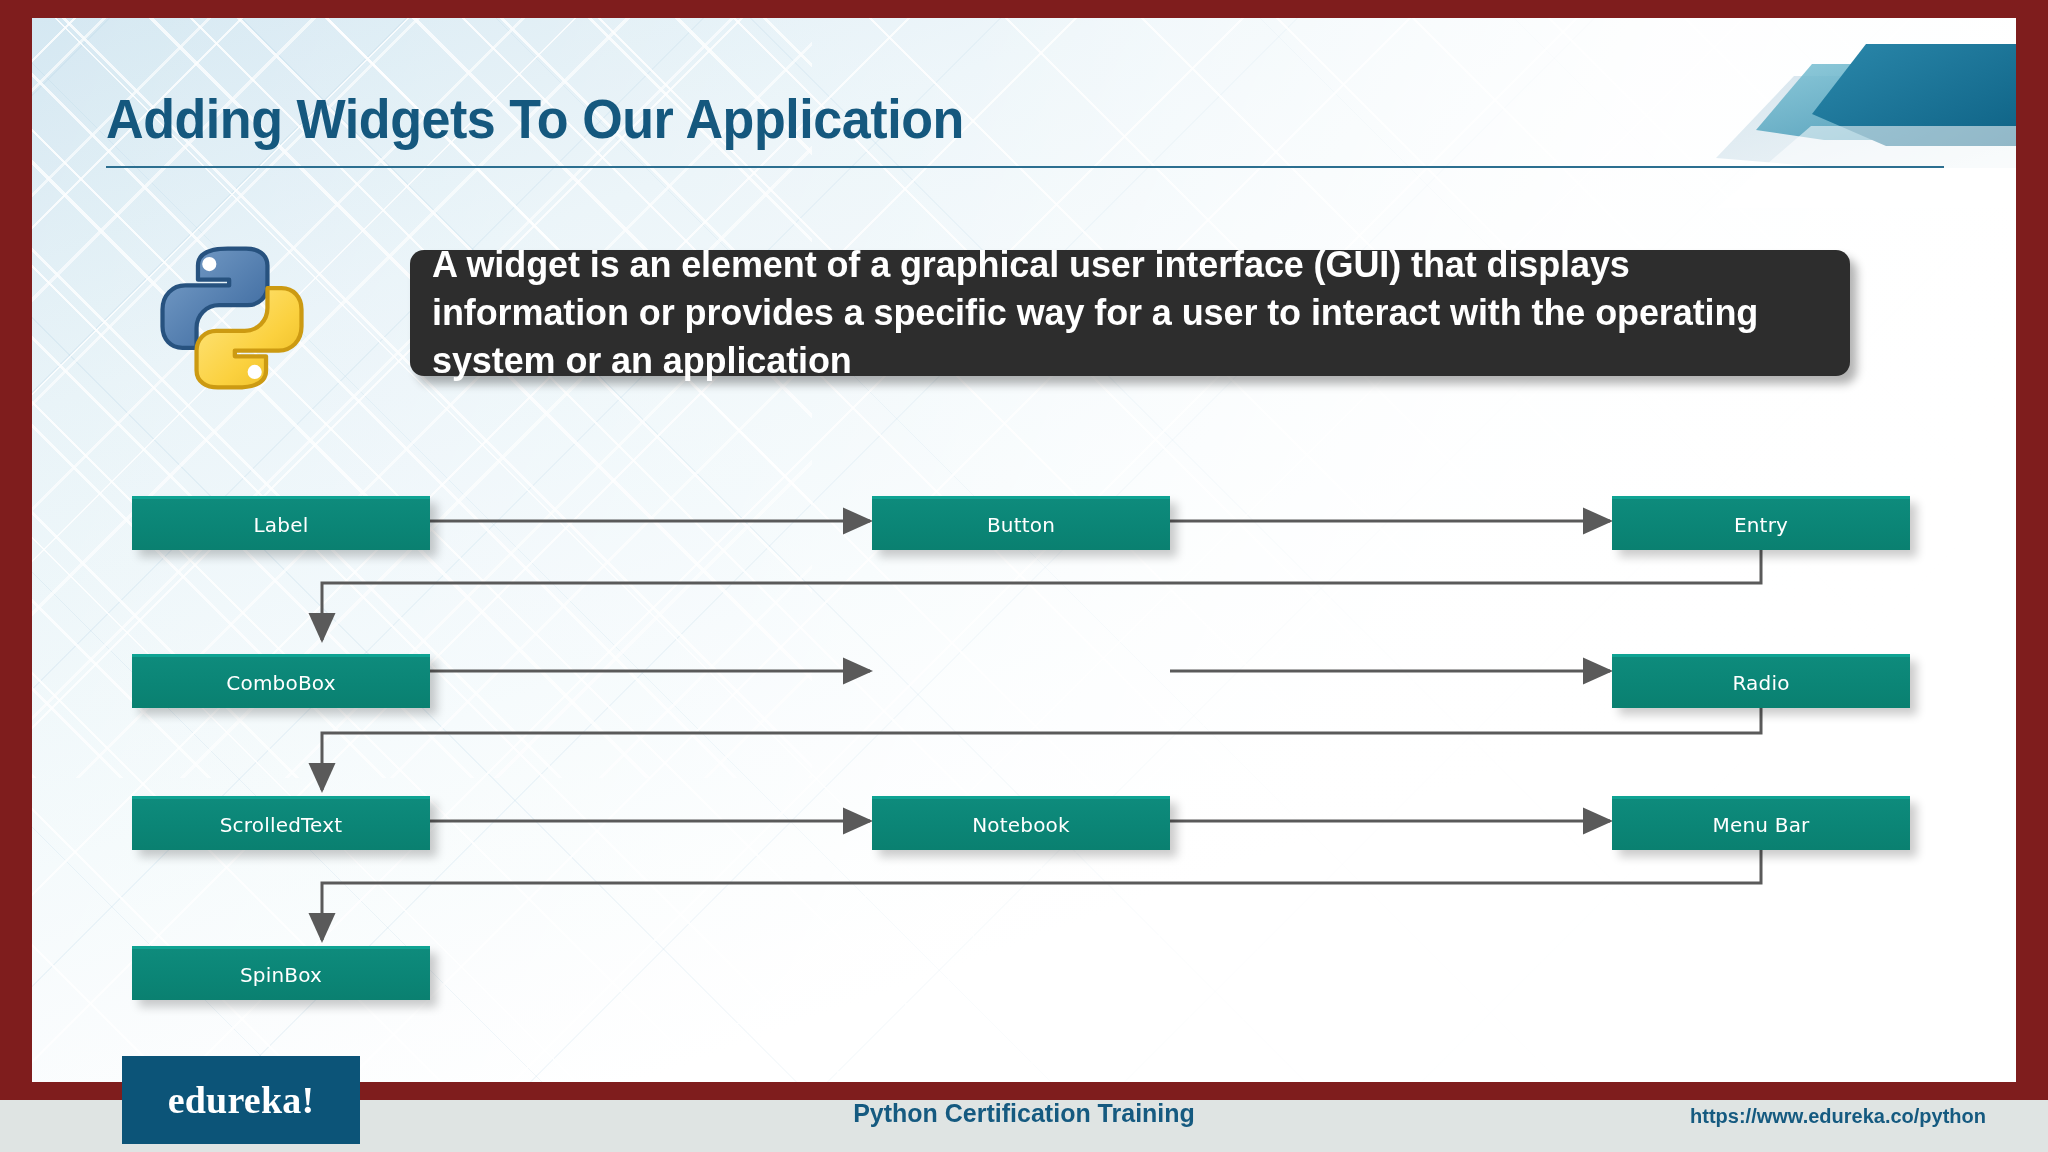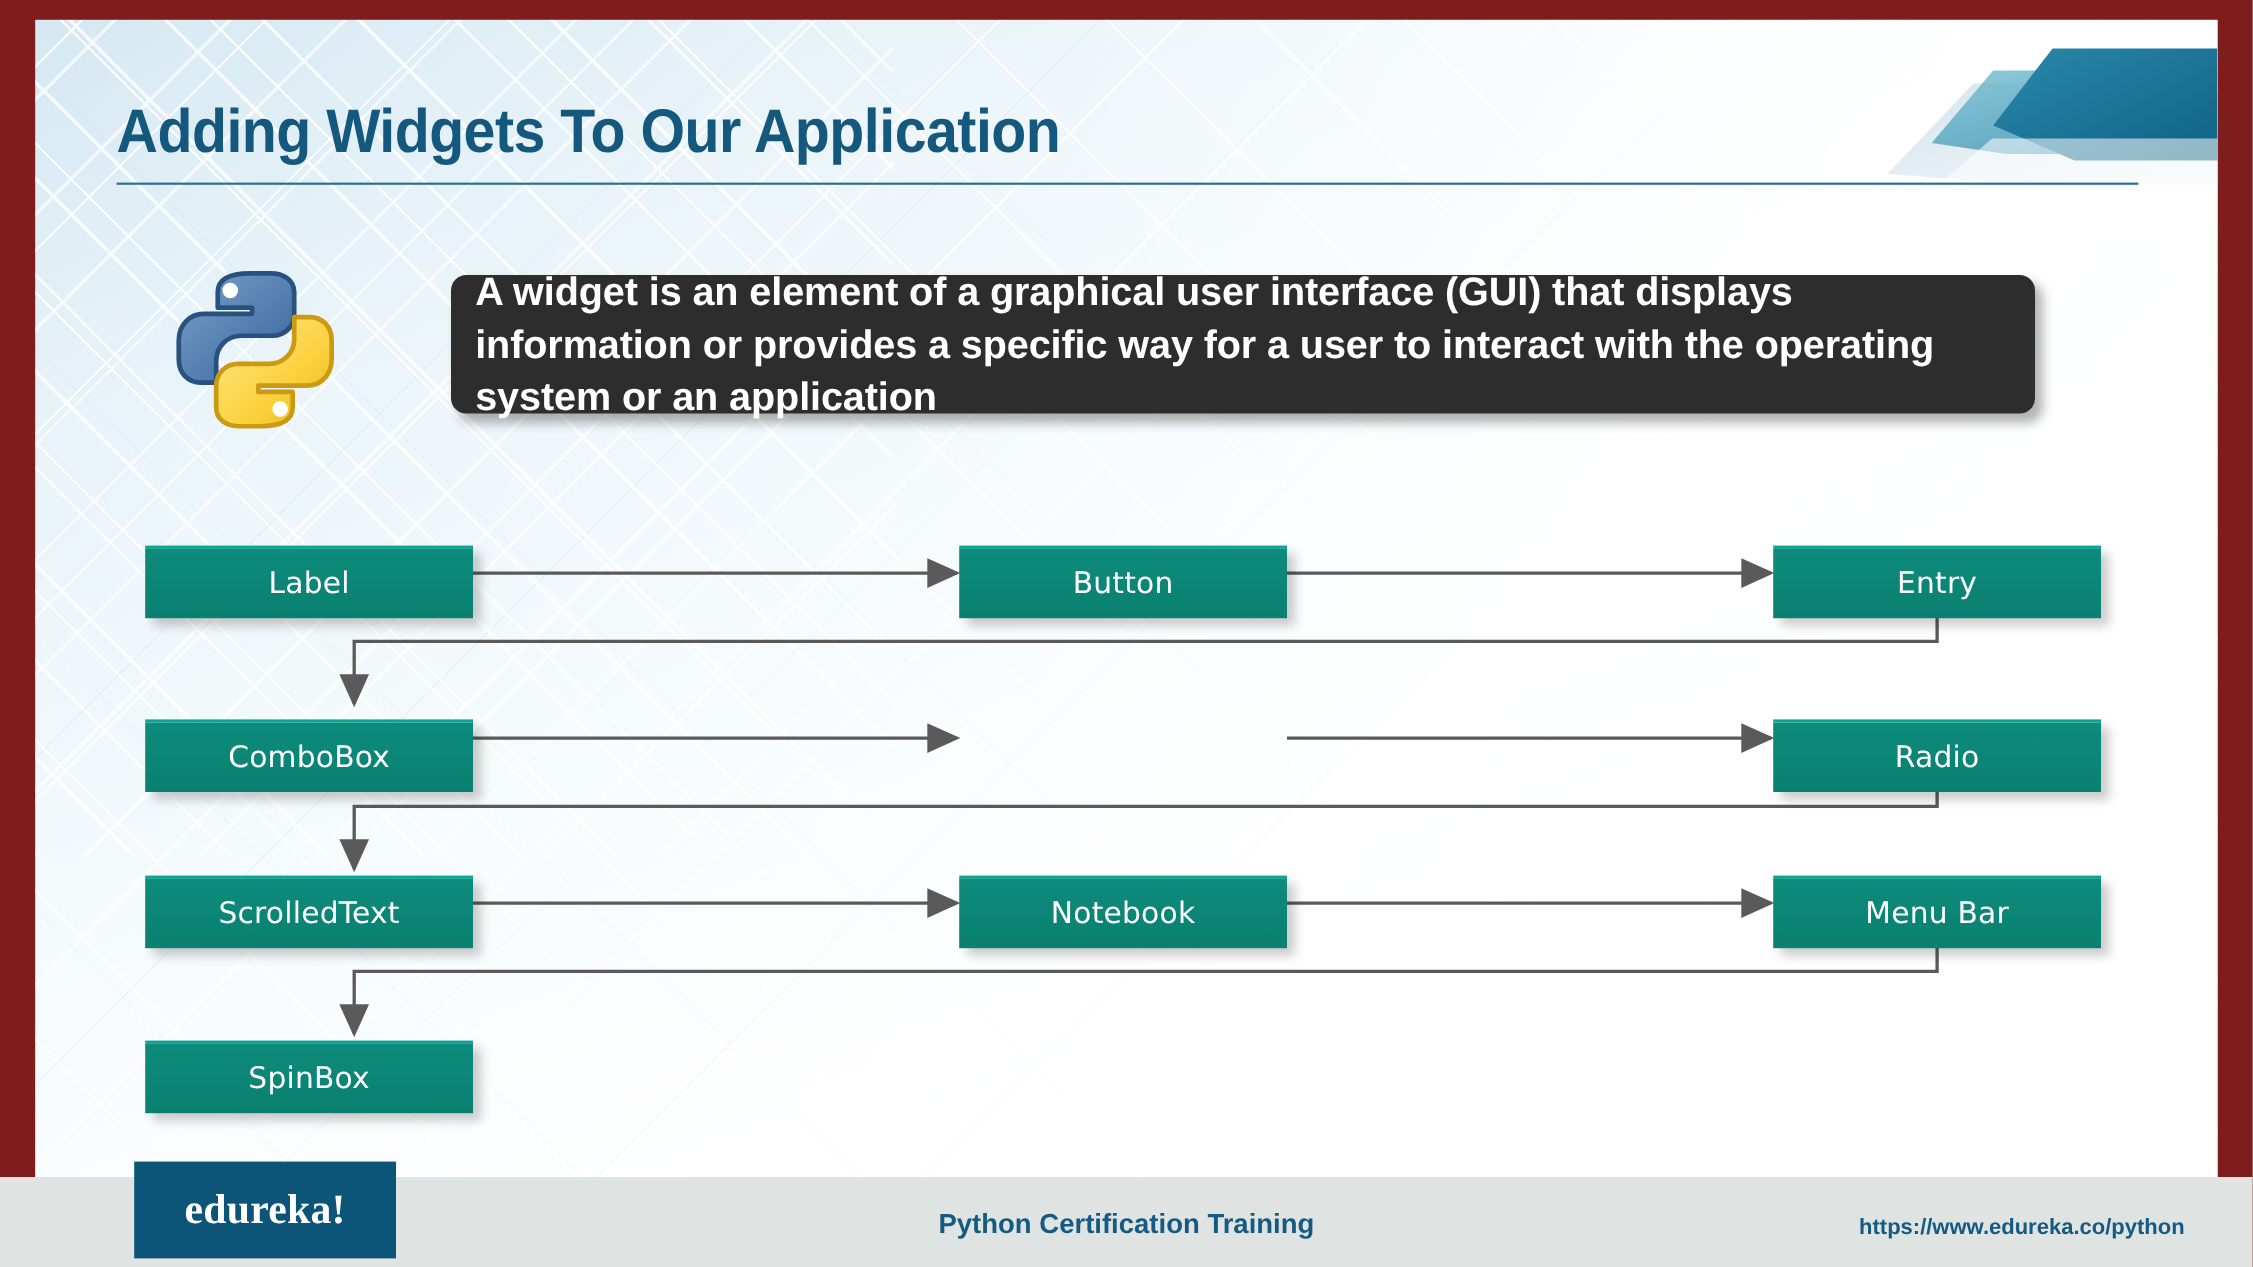--- a/index.html
+++ b/index.html
@@ -98,47 +98,47 @@
     font-family: "Liberation Sans Narrow", "Liberation Sans", sans-serif;
     padding: 0 22px;
     letter-spacing: -0.1px;
   }
 
   
   .flow { position:absolute; left:0; top:0; width: 1984px; height: 1064px; }
 
   .node {
     position: absolute;
-    height: 66px;
+    height: 54px;
     background: linear-gradient(180deg, #0e8b7c 0%, #0b8576 55%, #0a8070 100%);
     border-top: 3px solid #0fa393;
     box-shadow: 7px 7px 9px rgba(0,0,0,0.20);
     color: #ffffff;
     display: flex; align-items: center; justify-content: center;
-    font-size: 27px;
+    font-size: 20px;
     font-family: "DejaVu Sans", sans-serif;
     letter-spacing: 0.2px;
     box-sizing: border-box;
   }
   .node.c1 { left: 100px;  width: 298px; }
   .node.c2 { left: 840px;  width: 298px; }
   .node.c3 { left: 1580px; width: 298px; }
 
   .r1 { top: 478px; }
   .r2 { top: 636px; }
   .r3 { top: 778px; }
   .r4 { top: 928px; }
 
   svg.conn { position:absolute; left:0; top:0; width:1984px; height:1064px; overflow:visible; pointer-events:none; }
 
   
   .footer {
     position: absolute;
     left: 0; bottom: 0;
-    width: 2048px; height: 82px;
+    width: 2048px; height: 52px;
     background: #dfe4e3;
   }
   .logo-box {
     position: absolute;
     left: 122px; bottom: 8px;
     width: 238px; height: 88px;
     background: #0c5478;
     display:flex; align-items:center; justify-content:center;
   }
   .logo-box span {

